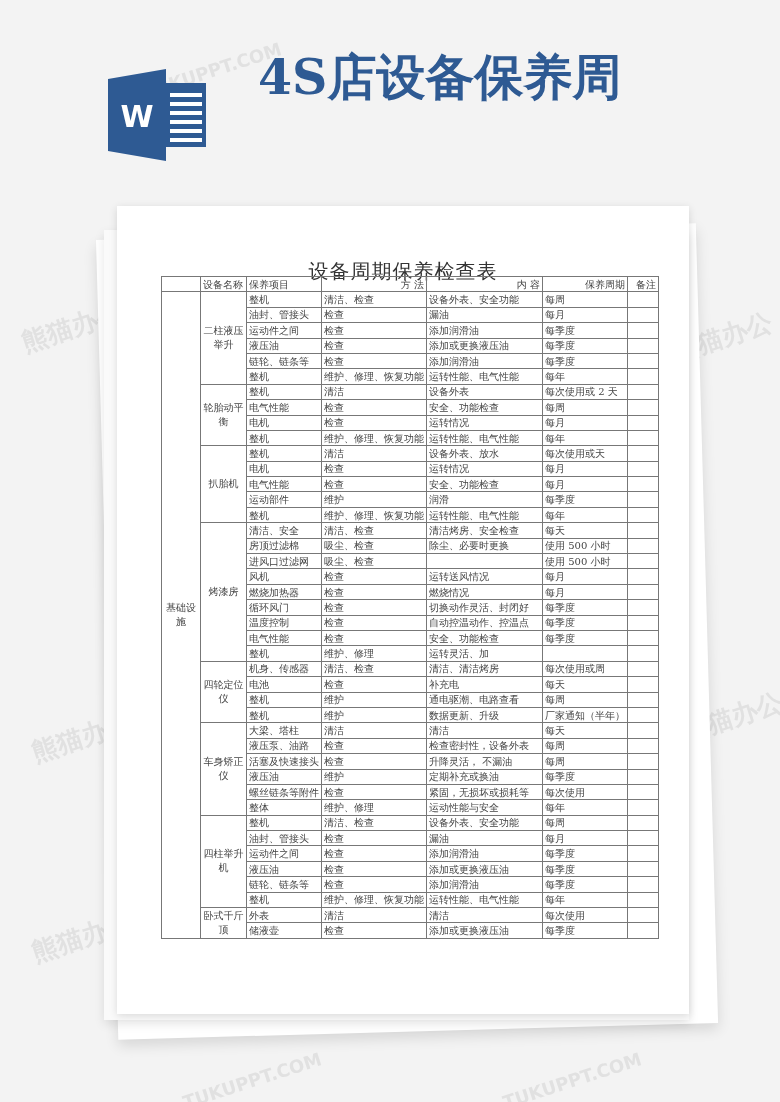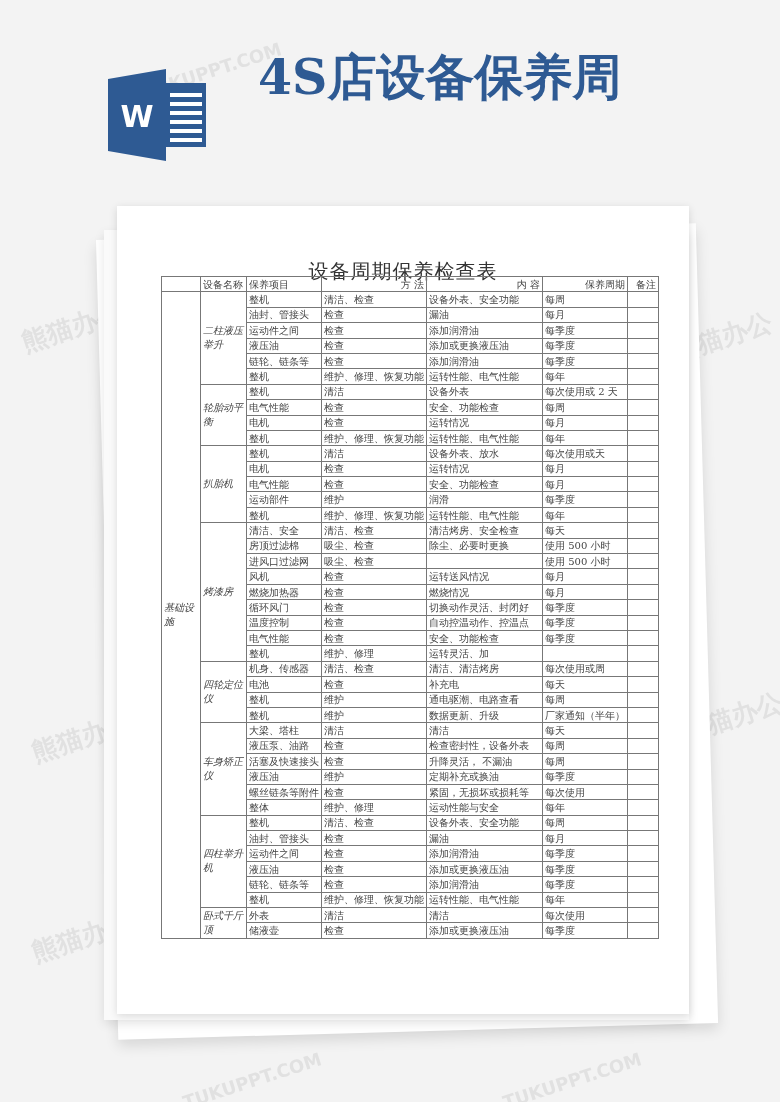--- a/index.html
+++ b/index.html
@@ -34,21 +34,21 @@
   }
   table.grid {
     position:absolute; left:44px; top:70px; border-collapse:collapse;
     font-size:10px; color:#444; table-layout:fixed;
   }
   table.grid td {
     border:1px solid #777; height:14.4px; padding:0 2px; line-height:9px;
     white-space:nowrap; overflow:hidden; vertical-align:middle;
   }
   table.grid td.c { text-align:right; }
-  table.grid td.wrap { white-space:normal; line-height:14px;font-style:italic; }
+  table.grid td.wrap { white-space:normal; text-align:center; line-height:14px; }
   .wm {
     position:absolute; color:rgba(180,180,180,0.28); font-size:26px; font-weight:bold;
     transform:rotate(-18deg); white-space:nowrap; pointer-events:none;
     font-family:"DejaVu Sans", sans-serif;
   }
   .wm-s { font-size:18px; }
 </style>
 </head>
 <body>
 

